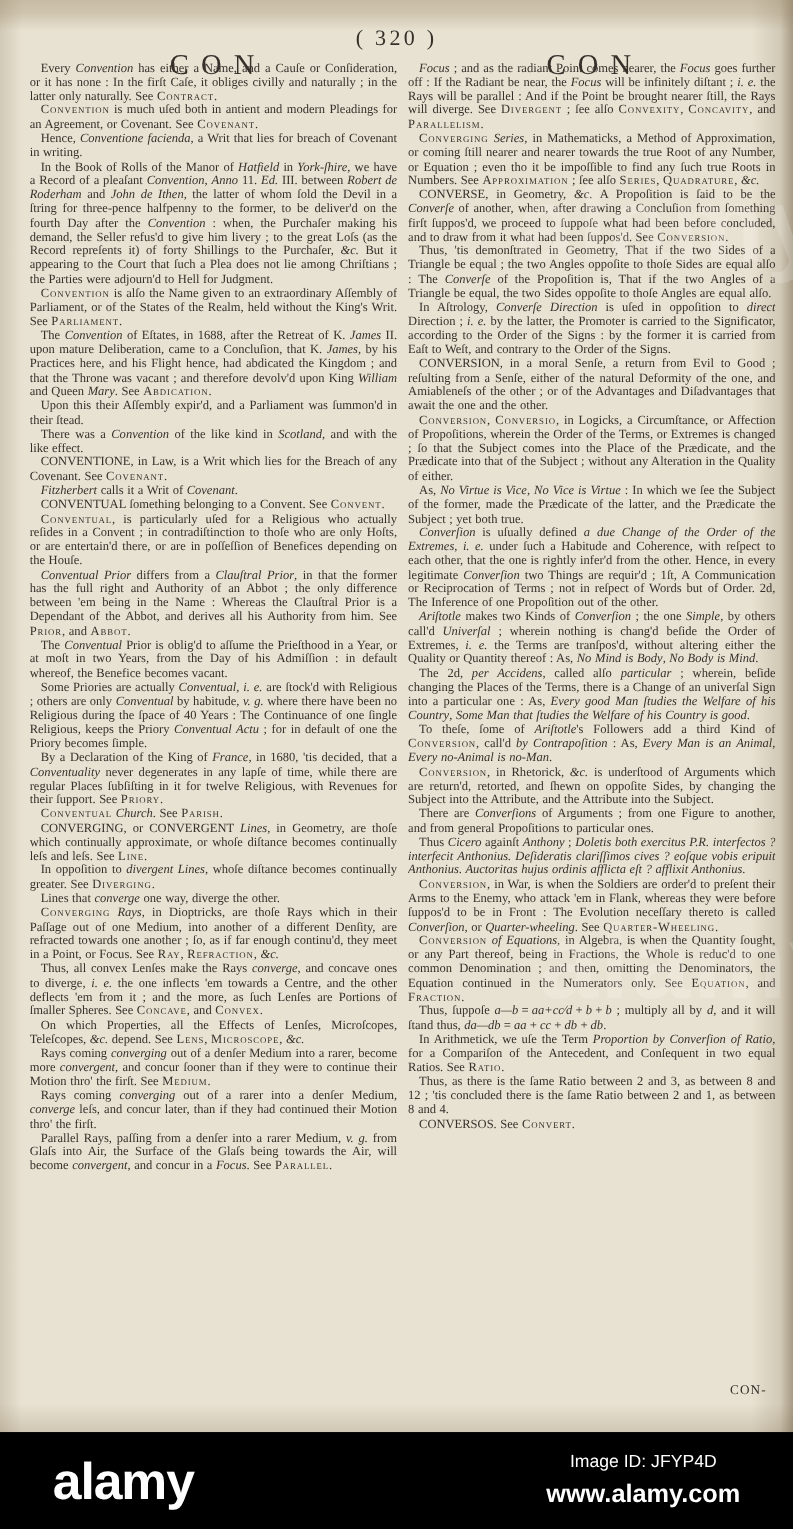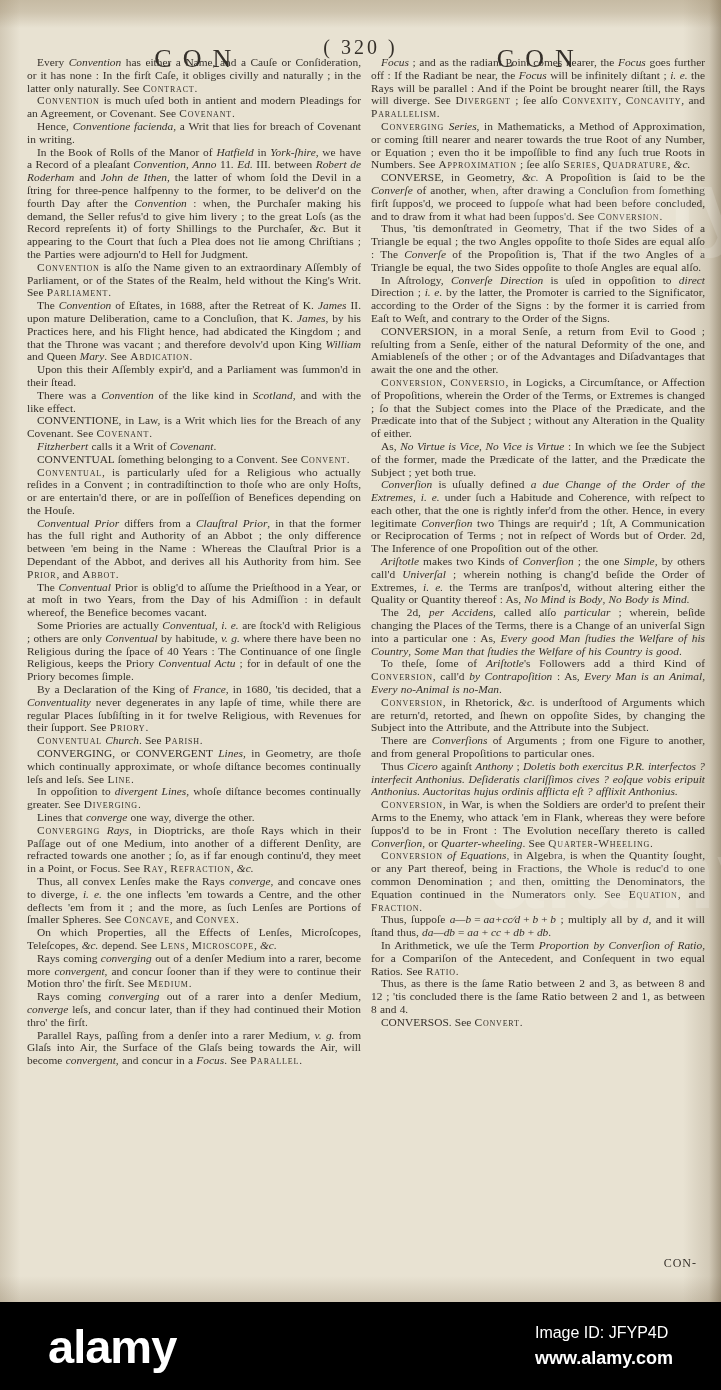--- a/index.html
+++ b/index.html
@@ -12,40 +12,40 @@
       linear-gradient(270deg, rgba(100,82,55,.50) 0, rgba(110,90,60,.18) 12px, rgba(110,90,60,0) 38px),
       linear-gradient(90deg, rgba(120,100,70,.20) 0, rgba(120,100,70,0) 20px),
       linear-gradient(0deg, rgba(120,100,70,.22) 0, rgba(120,100,70,0) 26px),
       #e8e2d2;
     color:#35302a;}
   .pg-header{position:absolute;top:24px;left:0;width:100%;height:30px;}
   .pg-header span{position:absolute;transform:translateX(-50%);white-space:nowrap;}
   .rt{font-size:26px;letter-spacing:11px;font-weight:400;margin-top:20px;}
   .rt-left{left:27.5%;}
   .rt-right{left:75%;}
-  .pg-num{left:50%;font-size:20px;letter-spacing:3px;margin-top:12px;}
+  .pg-num{left:50%;font-size:20px;letter-spacing:3px;}
   .cols{position:absolute;top:56px;left:27px;width:679px;height:1226px;display:flex;gap:10px;}
   .col{width:334px;height:100%;overflow:hidden;text-align:justify;
        font-size:11.4px;line-height:12.8px;word-spacing:.4px;}
   .col p{margin:0;text-indent:10px;}
   .col i{font-style:italic;}
   .sc{font-variant:small-caps;letter-spacing:.8px;}
   .catchword{position:absolute;top:1256px;right:24px;font-size:12px;letter-spacing:1px;}
   .wm{position:absolute;font:700 96px "Liberation Sans",sans-serif;
       color:rgba(255,255,255,.17);letter-spacing:2px;pointer-events:none;}
   .wm1{top:150px;left:470px;}
   .wm2{top:820px;left:490px;}
   
   .alamy-bar{position:absolute;left:0;bottom:0;width:721px;height:88px;background:#000;
              display:flex;align-items:center;justify-content:space-between;
              font-family:"Liberation Sans",sans-serif;color:#fff;}
   .alamy-logo{margin-left:48px;font-size:47px;font-weight:700;letter-spacing:-1px;line-height:1;}
-  .alamy-meta{margin-right:48px;text-align:left;line-height:1.45;}
+  .alamy-meta{margin-right:48px;text-align:center;line-height:1.45;}
   .alamy-id{font-size:16px;font-weight:400;}
-  .alamy-url{font-size:18px;font-weight:700;}
+  .alamy-url{font-size:23px;font-weight:700;}
 </style>
 </head>
 <body>
 
 <div class="stage">
 
   <div class="scan">
 
     <div class="pg-header">
       <span class="rt rt-left">CON</span>

